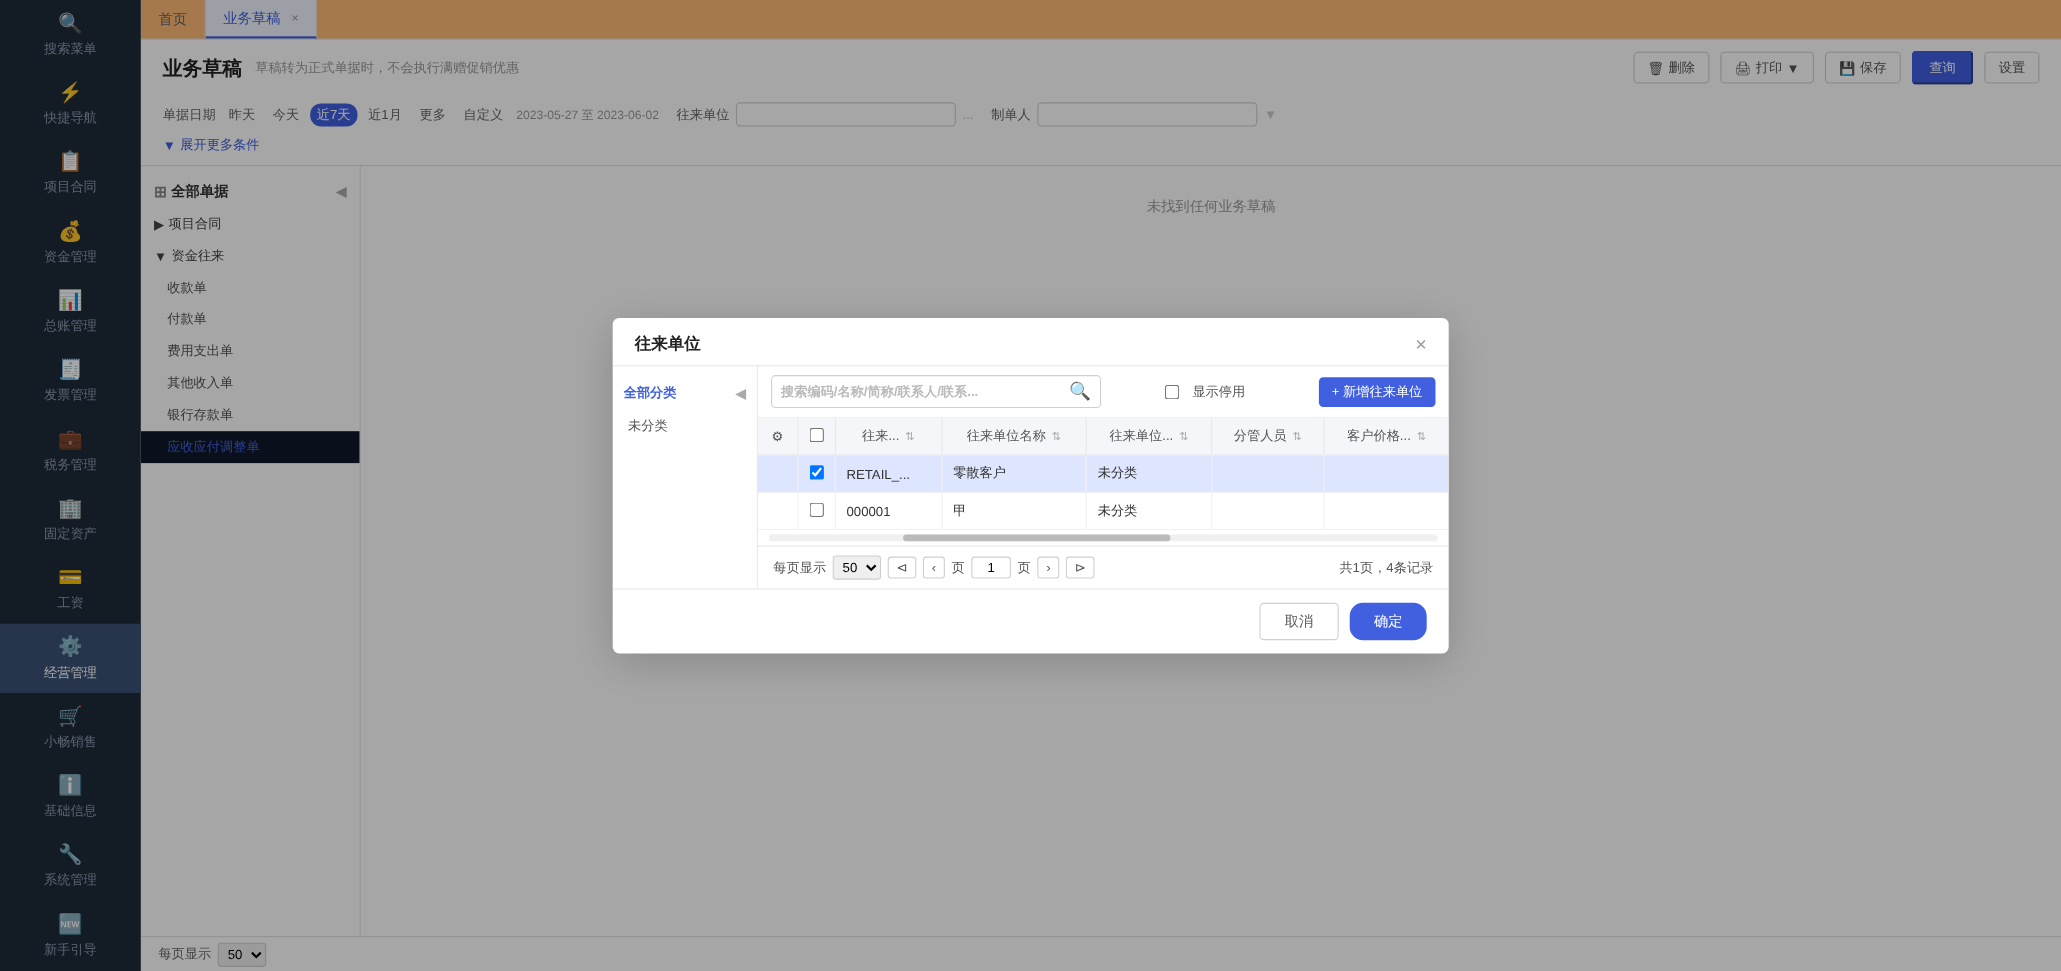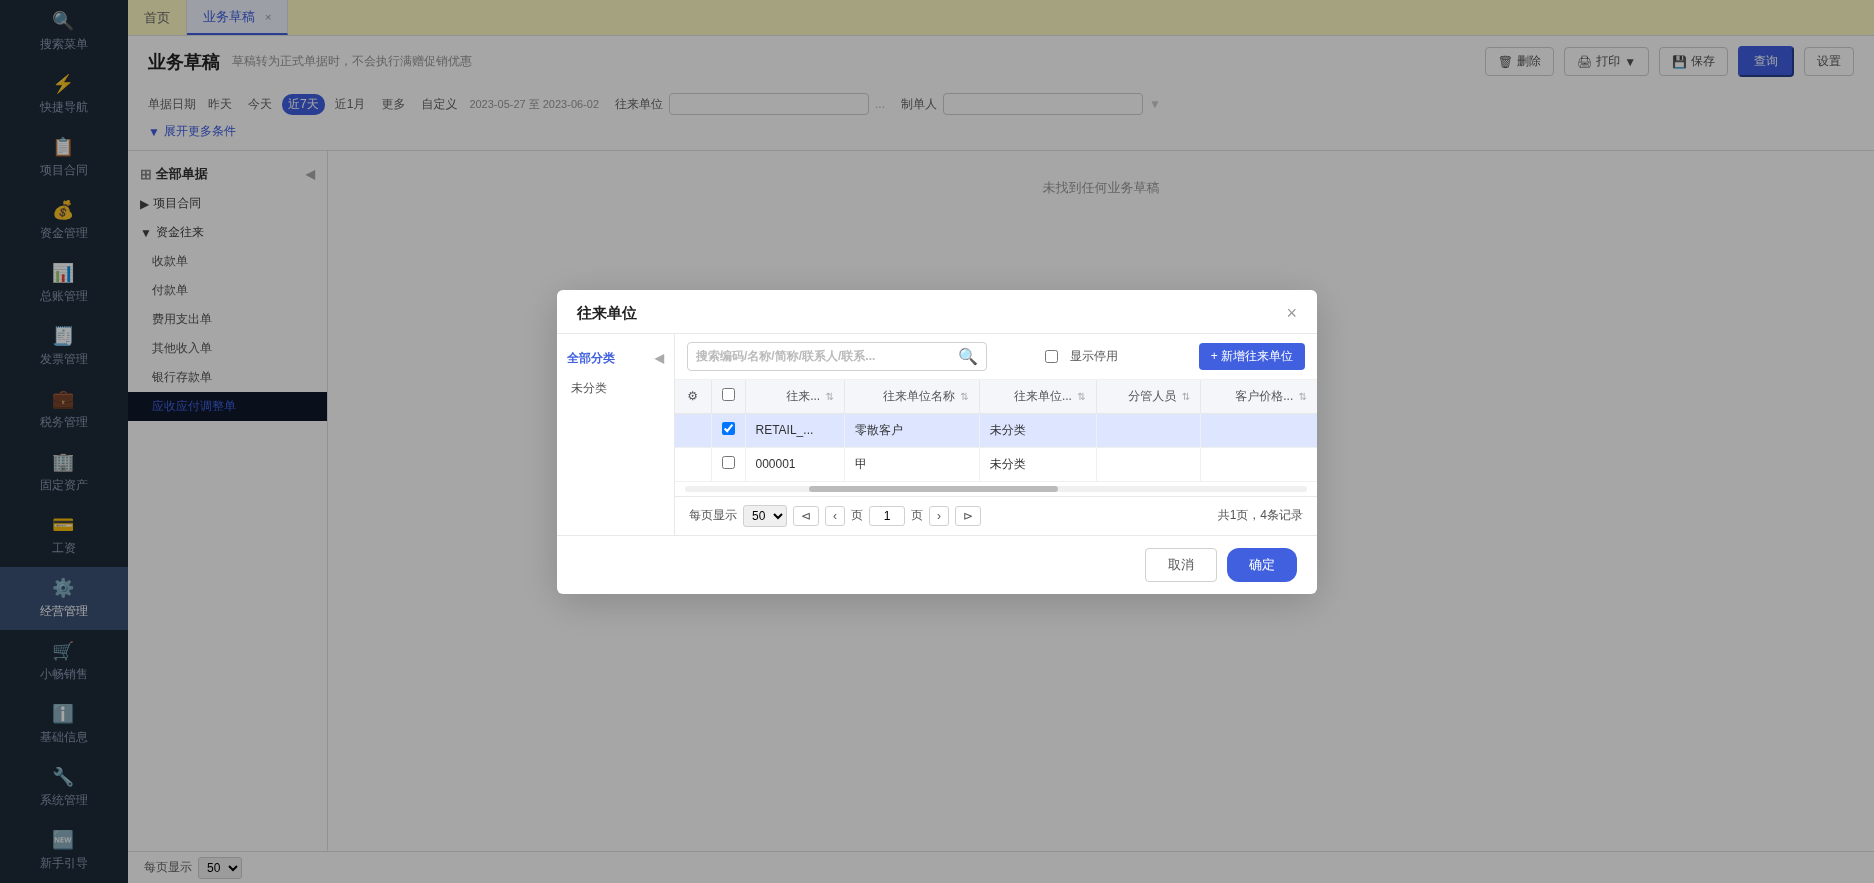--- a/index.html
+++ b/index.html
@@ -39,21 +39,21 @@
       flex: 1;
       display: flex;
       flex-direction: column;
       height: 100%;
       overflow: hidden;
     }
 
     
     .top-tabs {
       height: 36px;
-      background: #fef9c3;
+      background: #fdba74;
       border-bottom: 1px solid #e0e0e0;
       display: flex;
       align-items: center;
       padding-left: 0;
       flex-shrink: 0;
     }
     .tab-item {
       height: 100%;
       padding: 0 16px;
       display: flex;
@@ -273,21 +273,21 @@
       font-size: 18px;
       color: #999;
       line-height: 1;
     }
     .modal-body {
       display: flex;
       flex: 1;
       overflow: hidden;
     }
     .modal-sidebar {
-      width: 118px;
+      width: 132px;
       border-right: 1px solid #e8e8e8;
       padding: 10px 0;
       overflow-y: auto;
       flex-shrink: 0;
     }
     .modal-sidebar-header {
       display: flex;
       align-items: center;
       justify-content: space-between;
       padding: 6px 10px;
@@ -361,21 +361,21 @@
       width: 100%;
       border-collapse: collapse;
       font-size: 12px;
     }
     thead tr {
       background: #f5f6fa;
       border-bottom: 1px solid #e8e8e8;
     }
     thead th {
       padding: 8px 10px;
-      text-align: right;
+      text-align: center;
       color: #555;
       font-weight: 500;
       white-space: nowrap;
       border-right: 1px solid #e8e8e8;
     }
     thead th:last-child { border-right: none; }
     tbody tr {
       border-bottom: 1px solid #f0f0f0;
       cursor: pointer;
     }

